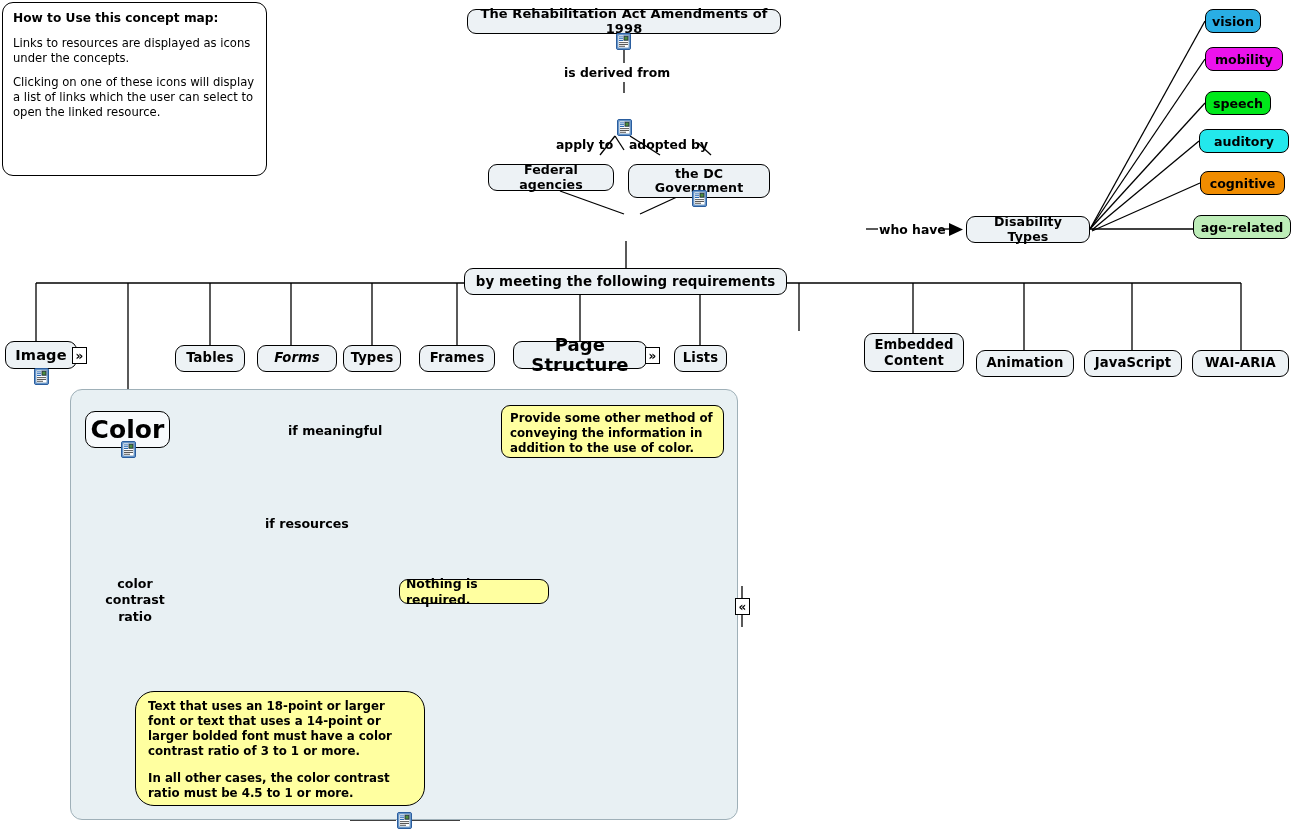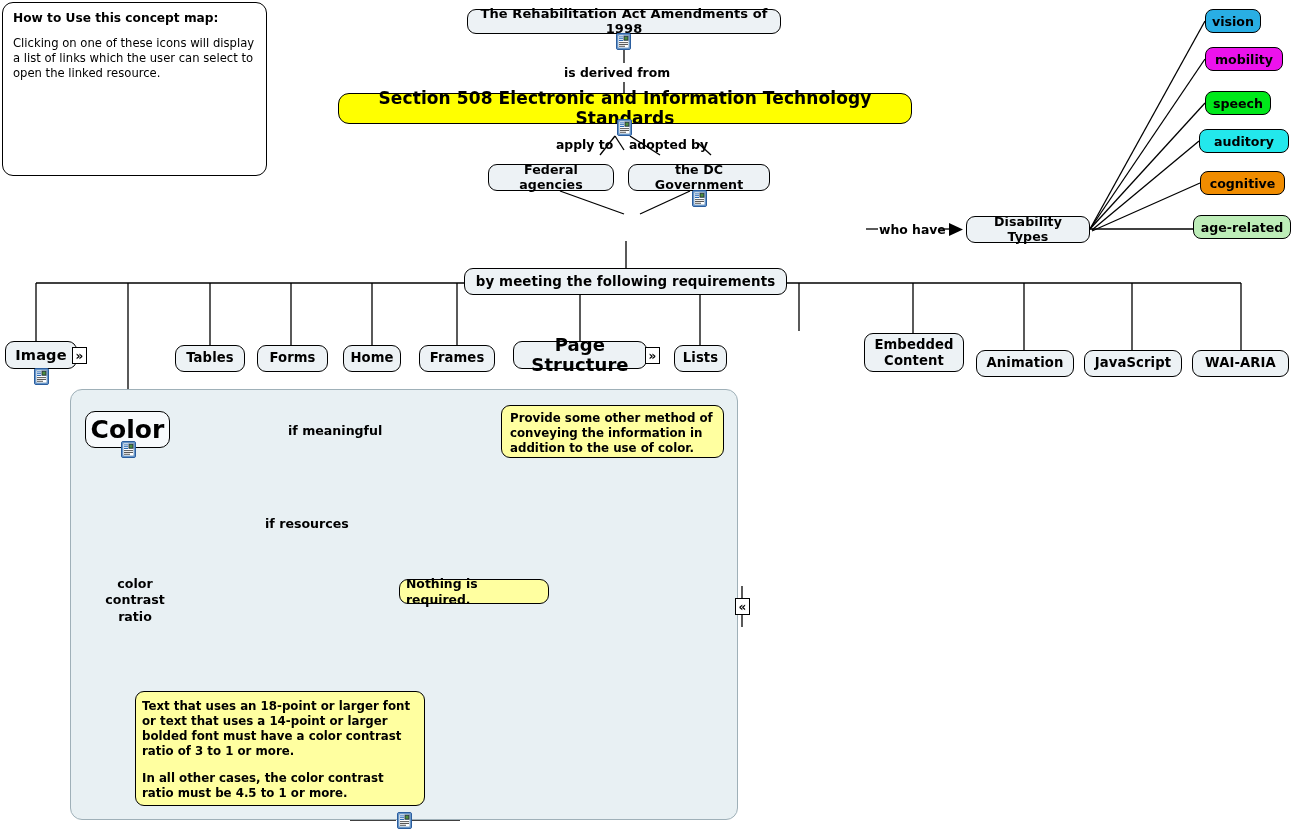--- a/index.html
+++ b/index.html
@@ -79,21 +79,21 @@
     font-size: 13px;
   }
   .n-s508 {
     left: 338px; top: 93px; width: 574px; height: 31px;
     background: #ffff00;
     font-size: 17px;
     border-width: 1.8px;
     border-radius: 11px;
   }
   .n-fed { left: 488px; top: 164px; width: 126px; height: 27px; font-size: 12.6px; }
-  .n-dc  { left: 628px; top: 164px; width: 142px; height: 27px; font-size: 12.6px; }
+  .n-dc  { left: 628px; top: 164px; width: 142px; height: 34px; font-size: 12.6px; }
   .n-must {
     left: 385px; top: 214px; width: 481px; height: 27px; font-size: 12.6px;
   }
   .n-req {
     left: 464px; top: 268px; width: 323px; height: 27px; font-size: 13.4px;
   }
   .n-disab {
     left: 966px; top: 216px; width: 124px; height: 27px; font-size: 12.6px;
   }
 
@@ -131,21 +131,21 @@
   .c-agerel   { left: 1193px; top: 215px; width: 98px; background: #bdedb8; }
 
   
   .req {
     font-size: 13.2px;
     height: 27px;
   }
   .req2 { height: 39px; line-height: 1.15; }
   .r-image  { left: 5px;    top: 341px; width: 72px;  font-size: 14.6px; height: 28px; background:#edf2f5; }
   .r-tables { left: 175px;  top: 345px; width: 70px; }
-  .r-forms  { left: 257px;  top: 345px; width: 71px; }
+  .r-forms  { left: 257px;  top: 345px; width: 80px; font-style: italic; }
   .r-links  { left: 343px;  top: 345px; width: 58px; }
   .r-frames { left: 419px;  top: 345px; width: 76px; }
   .r-pages  { left: 513px;  top: 341px; width: 134px; font-size: 18px; height: 28px; }
   .r-lists  { left: 674px;  top: 345px; width: 53px; }
   .r-style  { left: 743px;  top: 331px; width: 112px; }
   .r-embed  { left: 864px;  top: 333px; width: 100px; }
   .r-anim   { left: 976px;  top: 350px; width: 98px; }
   .r-js     { left: 1084px; top: 350px; width: 98px; }
   .r-wai    { left: 1192px; top: 350px; width: 97px; }
 
@@ -179,21 +179,21 @@
     color: #000;
     z-index: 4;
     padding: 5px 8px;
   }
   .note-meaningful { left: 501px; top: 405px; width: 223px; height: 53px; }
   .note-nothing {
     left: 399px; top: 579px; width: 150px; height: 25px;
     display: flex; align-items: center; justify-content: center;
     padding: 2px 6px; font-size: 12.4px;
   }
-  .note-contrast { left: 135px; top: 691px; width: 290px; height: 115px; padding: 7px 6px; }
+  .note-contrast { left: 135px; top: 691px; width: 290px; height: 115px; padding: 7px 12px; border-radius: 19px; }
   .note-contrast p { margin: 0; }
   .note-contrast p.gap { margin-top: 12px; }
 
   .panel-label {
     position: absolute;
     font-weight: bold;
     font-size: 12.6px;
     z-index: 4;
     color: #000;
     white-space: nowrap;
@@ -298,41 +298,41 @@
       <line x1="742" y1="586" x2="742" y2="598"></line>
       <line x1="742" y1="615" x2="742" y2="627"></line>
 
       <line x1="350" y1="820" x2="396" y2="820"></line>
       <line x1="412" y1="820" x2="460" y2="820"></line>
     </g>
   </svg>
 
   <div class="howto">
     <div class="h-title">How to Use this concept map:</div>
+    <p>Links to resources are displayed as icons under the concepts.</p>
     <p>Clicking on one of these icons will display a list of links which the user can select to open the linked resource.</p>
   </div>
 
   <div class="node n-rehab">The Rehabilitation Act Amendments of 1998</div>
   <div class="res-icon" style="left:616px; top:33px;">
     <svg viewBox="0 0 15 17">
         <rect x="0.5" y="0.5" width="14" height="16" rx="1.5" fill="#7ba7d7" stroke="#2a5d9e"></rect>
         <rect x="2" y="2" width="11" height="13" fill="#ffffff" stroke="#3a6ea5" stroke-width="0.6"></rect>
         <rect x="3" y="3.4" width="4" height="1" fill="#2a6ab5"></rect>
         <rect x="3" y="5.2" width="4" height="1" fill="#2a6ab5"></rect>
         <rect x="3" y="7" width="4" height="1" fill="#2a6ab5"></rect>
         <rect x="8" y="3.2" width="4" height="4" fill="#4d8f3a" stroke="#234"></rect>
         <rect x="3" y="9.2" width="9" height="0.9" fill="#444"></rect>
         <rect x="3" y="11" width="9" height="0.9" fill="#444"></rect>
         <rect x="3" y="12.8" width="6" height="0.9" fill="#444"></rect>
       </svg>
   </div>
 
   <div class="elabel" style="left:564px; top:65px;">is derived from</div>
 
-  <div class="node n-s508">Section 508 Electronic and Information Technology Standards</div>
   <div class="res-icon" style="left:617px; top:119px;">
     <svg viewBox="0 0 15 17">
         <rect x="0.5" y="0.5" width="14" height="16" rx="1.5" fill="#7ba7d7" stroke="#2a5d9e"></rect>
         <rect x="2" y="2" width="11" height="13" fill="#ffffff" stroke="#3a6ea5" stroke-width="0.6"></rect>
         <rect x="3" y="3.4" width="4" height="1" fill="#2a6ab5"></rect>
         <rect x="3" y="5.2" width="4" height="1" fill="#2a6ab5"></rect>
         <rect x="3" y="7" width="4" height="1" fill="#2a6ab5"></rect>
         <rect x="8" y="3.2" width="4" height="4" fill="#4d8f3a" stroke="#234"></rect>
         <rect x="3" y="9.2" width="9" height="0.9" fill="#444"></rect>
         <rect x="3" y="11" width="9" height="0.9" fill="#444"></rect>
@@ -383,21 +383,21 @@
         <rect x="3" y="7" width="4" height="1" fill="#2a6ab5"></rect>
         <rect x="8" y="3.2" width="4" height="4" fill="#4d8f3a" stroke="#234"></rect>
         <rect x="3" y="9.2" width="9" height="0.9" fill="#444"></rect>
         <rect x="3" y="11" width="9" height="0.9" fill="#444"></rect>
         <rect x="3" y="12.8" width="6" height="0.9" fill="#444"></rect>
       </svg>
   </div>
 
   <div class="node req r-tables">Tables</div>
   <div class="node req r-forms">Forms</div>
-  <div class="node req r-links">Home</div>
+  <div class="node req r-links">Types</div>
   <div class="node req r-frames">Frames</div>
 
   <div class="node req r-pages">Page Structure</div>
   <div class="arrow-box a-pages">»</div>
 
   <div class="node req r-lists">Lists</div>
   <div class="node req req2 r-embed">Embedded Content</div>
   <div class="node req r-anim">Animation</div>
   <div class="node req r-js">JavaScript</div>
   <div class="node req r-wai">WAI-ARIA</div>

